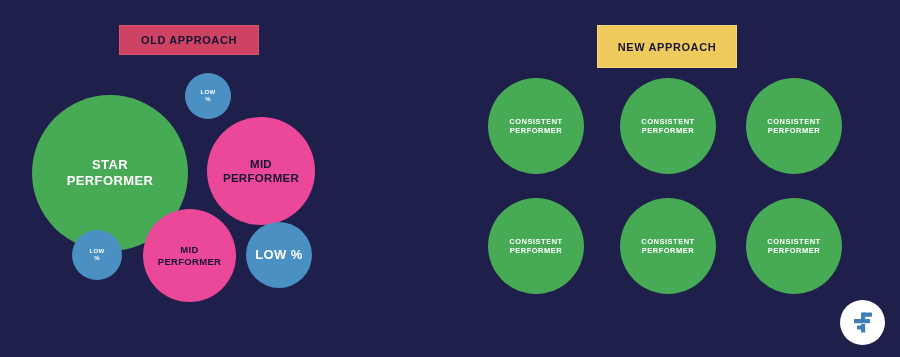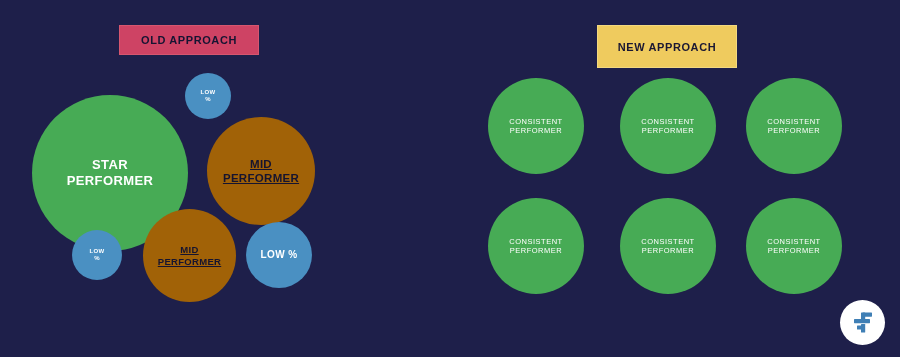--- a/index.html
+++ b/index.html
@@ -64,21 +64,21 @@
     text-align: center;
     box-sizing: border-box;
     line-height: 1.22;
   }
   .bubble .line {
     display: block;
     white-space: nowrap;
   }
 
   .c-green  { background: #47ab55; color: #ffffff; }
-  .c-orange { background: #a16207; color: #16142f; text-decoration: underline; }
+  .c-orange { background: #ec4899; color: #16142f; }
   .c-blue   { background: #4a90c2; color: #ffffff; }
 
   
   #star-performer {
     left: 32px;  top: 95px;  width: 156px; height: 156px;
     font-size: 13px; font-weight: bold; letter-spacing: 0.4px;
   }
   #mid-performer-1 {
     left: 207px; top: 117px; width: 108px; height: 108px;
     font-size: 11.5px; font-weight: bold; letter-spacing: 0.3px;
@@ -90,27 +90,27 @@
   #low-pct-1 {
     left: 185px; top: 73px;  width: 46px;  height: 46px;
     font-size: 6px;   font-weight: bold; letter-spacing: 0.3px;
   }
   #low-pct-2 {
     left: 72px;  top: 230px; width: 50px;  height: 50px;
     font-size: 6px;   font-weight: bold; letter-spacing: 0.3px;
   }
   #low-pct-3 {
     left: 246px; top: 222px; width: 66px;  height: 66px;
-    font-size: 10px; font-weight: bold; letter-spacing: 0.4px;
+    font-size: 13px; font-weight: bold; letter-spacing: 0.4px;
   }
 
   
   .c-consistent {
     width: 96px; height: 96px;
-    font-size: 7.5px; font-weight: normal; letter-spacing: 0.5px; text-align: right;
+    font-size: 7.5px; font-weight: bold; letter-spacing: 0.5px; text-align: right;
   }
   #consistent-1 { left: 488px; top: 78px; }
   #consistent-2 { left: 620px; top: 78px; }
   #consistent-3 { left: 746px; top: 78px; }
   #consistent-4 { left: 488px; top: 198px; }
   #consistent-5 { left: 620px; top: 198px; }
   #consistent-6 { left: 746px; top: 198px; }
 
   
   #logo-badge {

